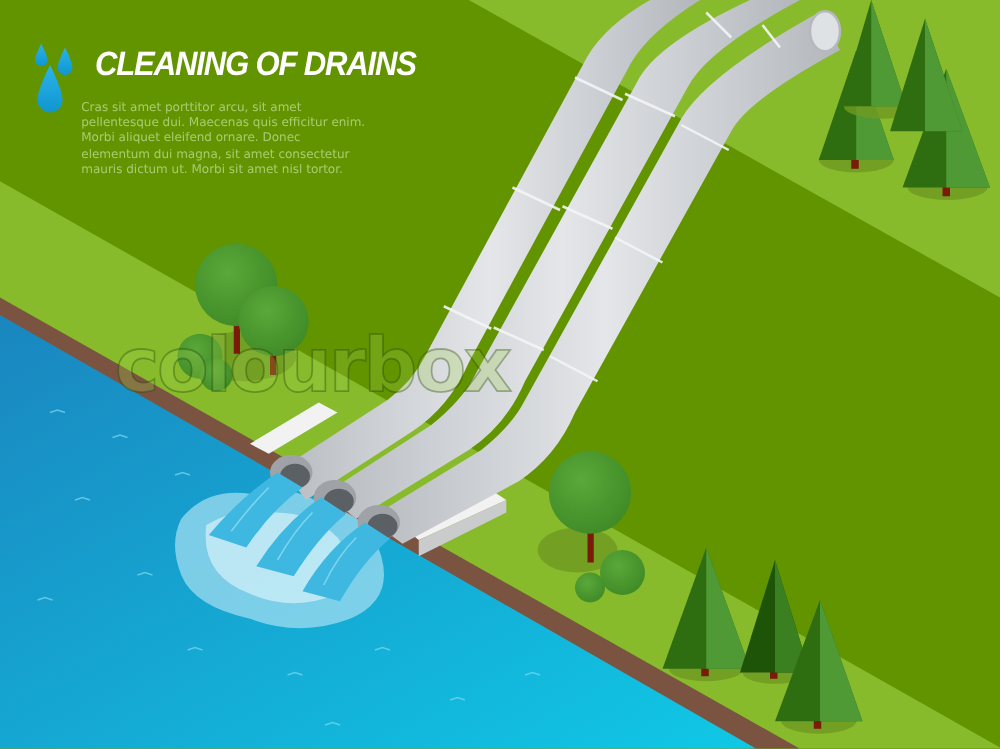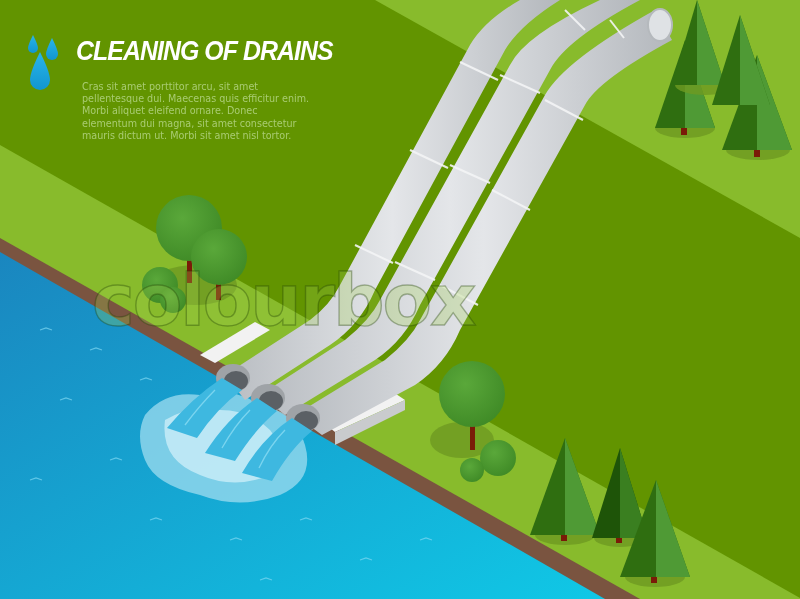--- a/index.html
+++ b/index.html
@@ -1,22 +1,22 @@
 <!DOCTYPE html>
 <html><head>
 <meta charset="utf-8">
 <style>
   html, body { margin:0; padding:0; }
   body { width:800px; height:599px; overflow:hidden; position:relative; background:#629400; font-family:"Liberation Sans", sans-serif; }
   .scene { position:absolute; left:0; top:0; width:800px; height:599px; }
   .header { position:absolute; left:22px; top:30px; width:320px; }
   .title { position:absolute; left:54px; top:6px; color:#ffffff; font-size:27px; font-weight:bold; font-style:italic; letter-spacing:-1px; white-space:nowrap; transform:scaleX(0.92); transform-origin:left; }
-  .desc { position:absolute; left:60px; top:51px; width:230px; color:#a9cc72; font-size:9.6px; line-height:12.2px; font-family:"DejaVu Sans", sans-serif; }
+  .desc { position:absolute; left:43px; top:51px; width:230px; color:#a9cc72; font-size:9.6px; line-height:12.2px; font-family:"DejaVu Sans", sans-serif; }
   .drops { position:absolute; left:0; top:0; width:40px; height:62px; }
-  .watermark { position:absolute; left:92px; top:258px; font-family:"DejaVu Sans", sans-serif; font-size:72px; font-weight:bold; letter-spacing:-2px; color:rgba(160,210,80,0.28); -webkit-text-stroke:1.4px rgba(30,60,0,0.35); white-space:nowrap; pointer-events:none; }
+  .watermark { position:absolute; left:92px; top:258px; font-family:"DejaVu Sans", sans-serif; font-size:60px; font-weight:bold; letter-spacing:-2px; color:rgba(160,210,80,0.28); -webkit-text-stroke:1.4px rgba(30,60,0,0.35); white-space:nowrap; pointer-events:none; }
 </style>
 </head>
 <body>
 
 <svg class="scene" viewBox="0 0 800 599" xmlns="http://www.w3.org/2000/svg">
   <defs>
     <linearGradient id="water" x1="0" y1="0" x2="1" y2="1">
       <stop offset="0" stop-color="#1a86bf"></stop>
       <stop offset="1" stop-color="#10c8e6"></stop>
     </linearGradient>

